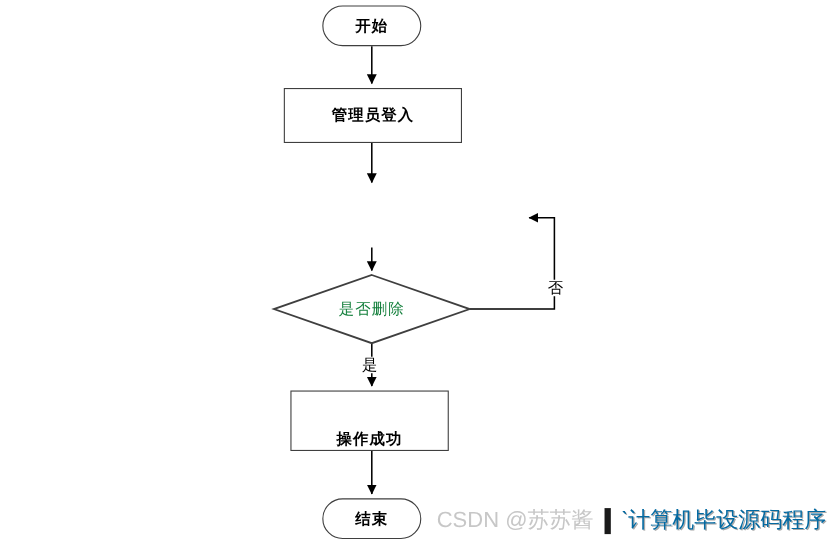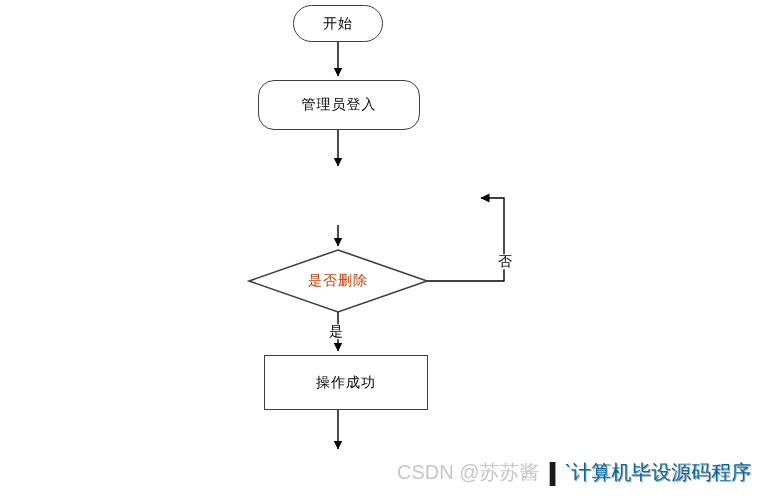--- a/index.html
+++ b/index.html
@@ -23,37 +23,38 @@
   .node {
     position: absolute;
     display: flex;
     align-items: center;
     justify-content: center;
     background: #ffffff;
     border: 1.6px solid #3f3f3f;
     color: #000000;
     font-size: 14px;
     letter-spacing: 1px;
+    font-weight: bold;
   }
 
   .terminator { border-radius: 18.5px; }
 
   .node-start  { left: 293px; top: 5px;   width: 90px;  height: 37px; }
-  .node-login  { left: 258px; top: 80px;  width: 162px; height: 50px; border-radius: 16px; }
+  .node-login  { left: 258px; top: 80px;  width: 162px; height: 50px; }
   .node-select { left: 200px; top: 170px; width: 277px; height: 55px; border-color: #4a4a4a; }
-  .node-success{ left: 264px; top: 355px; width: 164px; height: 55px; }
+  .node-success{ left: 264px; top: 355px; width: 144px; height: 55px; align-items: flex-end; }
   .node-end    { left: 293px; top: 453px; width: 90px;  height: 37px; }
 
   .diamond-label {
     position: absolute;
     left: 338px; top: 281px;
     transform: translate(-50%, -50%);
     font-size: 14px;
     letter-spacing: 1px;
-    color: #c2410c;
+    color: #15803d;
     white-space: nowrap;
   }
 
   .edge-label {
     position: absolute;
     transform: translate(-50%, -50%);
     background: #ffffff;
     padding: 0 2px;
     font-size: 14px;
     color: #000000;
@@ -121,20 +122,23 @@
   <div class="diamond-label">是否删除</div>
 
   <div class="edge-label edge-label-no">否</div>
 
   <div class="edge-label edge-label-yes">是</div>
 
   <div class="node node-success">
     <span>操作成功</span>
   </div>
 
+  <div class="node terminator node-end">
+    <span>结束</span>
+  </div>
 
   <div class="watermark">
     <span class="watermark-author">CSDN @苏苏酱</span>
     <span class="watermark-separator">|</span>
     <span class="watermark-tagline">ˋ计算机毕设源码程序</span>
   </div>
 
 </div>
 
 </body></html>

